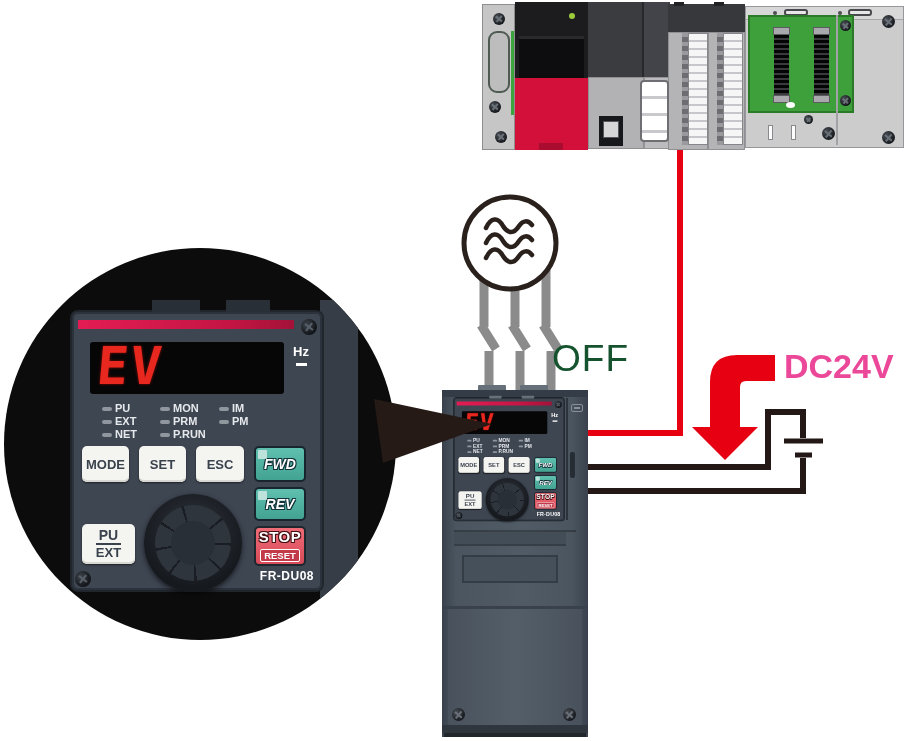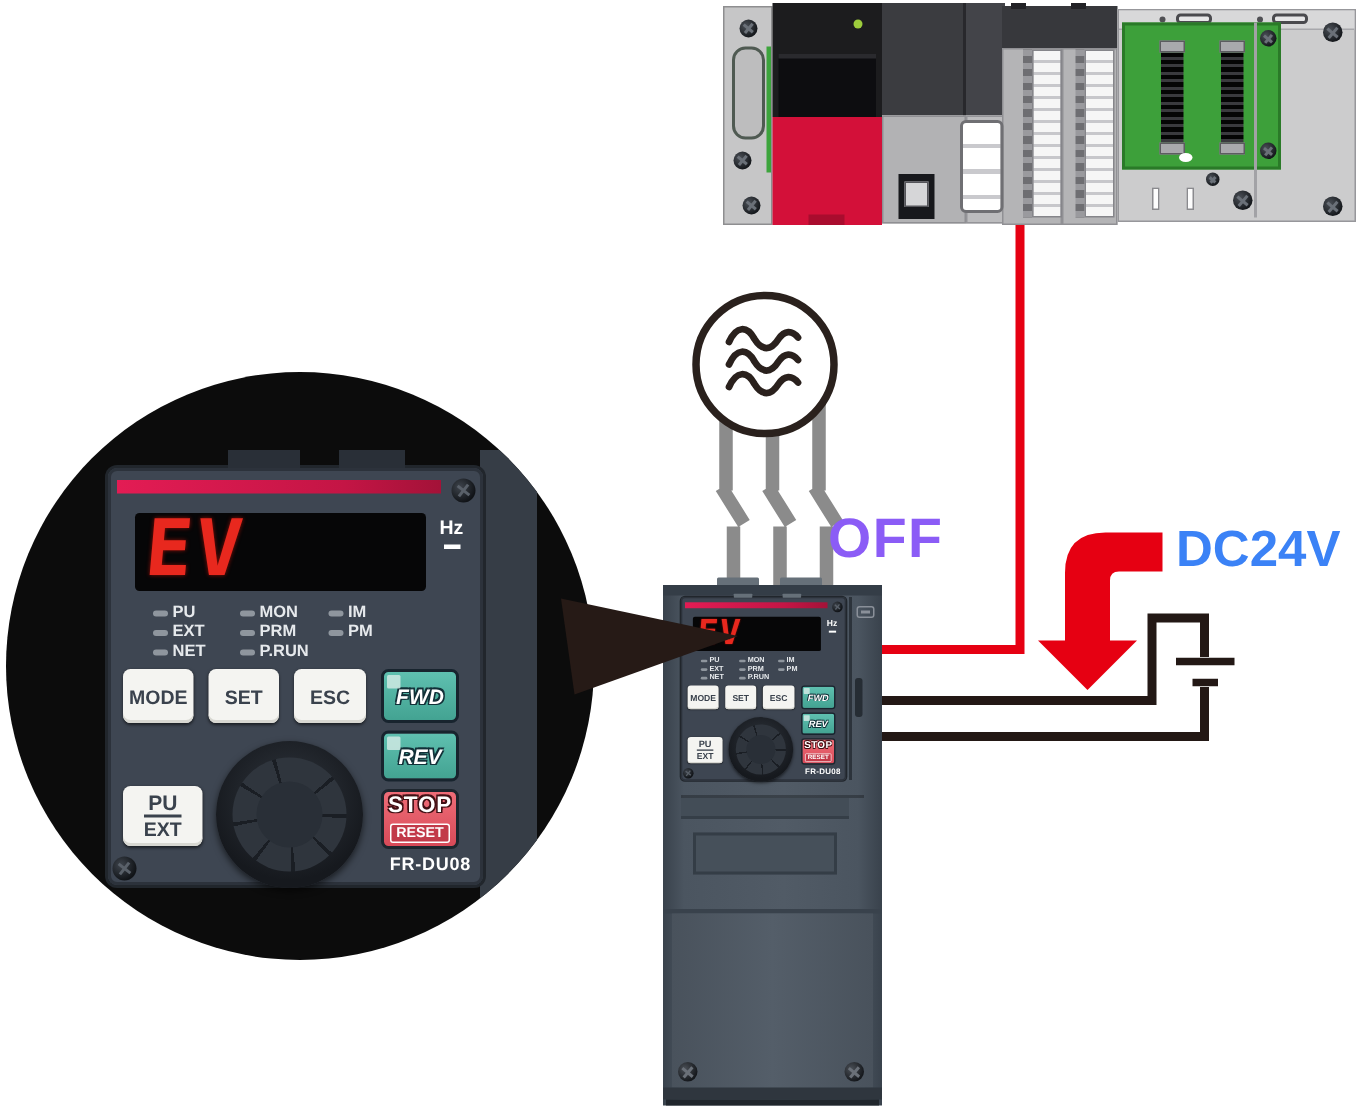--- a/index.html
+++ b/index.html
@@ -134,22 +134,22 @@
   .panel .pu{font-weight:bold;font-size:14px;line-height:15px;border-bottom:2px solid #3a424d;padding:0 3px;}
   .panel .ext{font-weight:bold;font-size:13px;line-height:15px;}
   .panel .dial{position:absolute;left:72px;top:182px;width:98px;height:98px;border-radius:50%;
                background:radial-gradient(circle at 50% 40%,#31373f,#16191e 70%);box-shadow:0 2px 5px rgba(0,0,0,.6);}
   .panel .dial::before{content:'';position:absolute;inset:11px;border-radius:50%;
                background:repeating-conic-gradient(from 10deg,#2f353d 0 38deg,#1a1e24 38deg 42deg);}
   .panel .dial::after{content:'';position:absolute;inset:27px;border-radius:50%;background:#292f37;}
   .panel .model{position:absolute;right:8px;top:257px;font-weight:bold;font-size:12px;color:#fff;letter-spacing:.5px;}
 
   
-  .label-off{position:absolute;left:552px;top:338px;font-weight:bold;font-size:37px;color:#8b5cf6;letter-spacing:1px;z-index:7;}
-  .label-dc{position:absolute;left:784px;top:347px;font-weight:bold;font-size:34px;color:#3b82f6;z-index:7;}
+  .label-off{position:absolute;left:552px;top:338px;font-weight:normal;font-size:37px;color:#14532d;letter-spacing:1px;z-index:7;}
+  .label-dc{position:absolute;left:784px;top:347px;font-weight:bold;font-size:34px;color:#ec4899;z-index:7;}
   .caption{position:absolute;left:2px;top:644px;font-weight:bold;font-size:40px;color:#221814;z-index:7;letter-spacing:0;}
 </style>
 </head>
 <body>
 
 <div id="canvas">
 
   <svg id="wiring" width="914" height="741" viewBox="0 0 914 741">
 
     <g stroke="#8b8b8b" stroke-width="9" fill="none">

